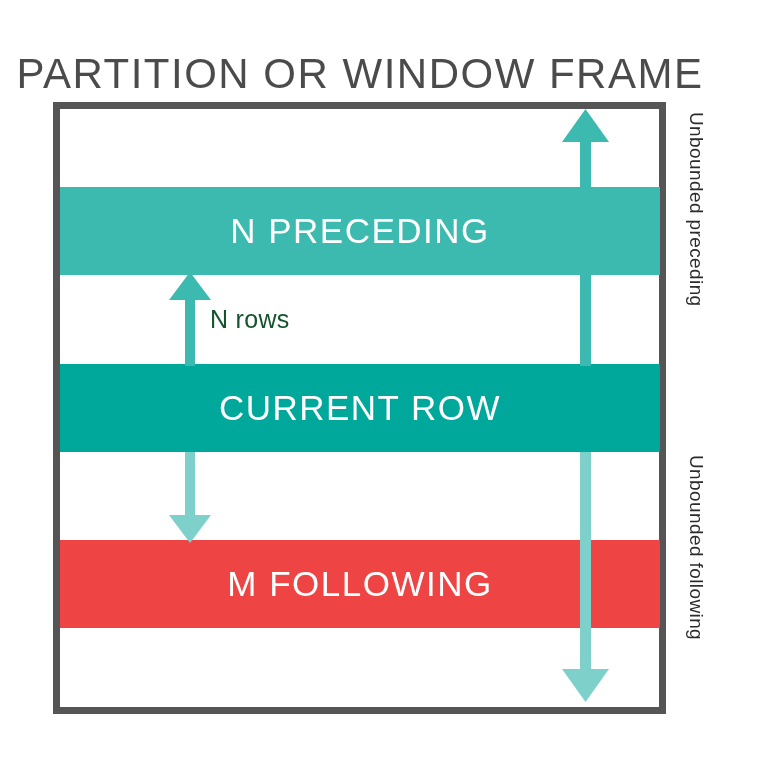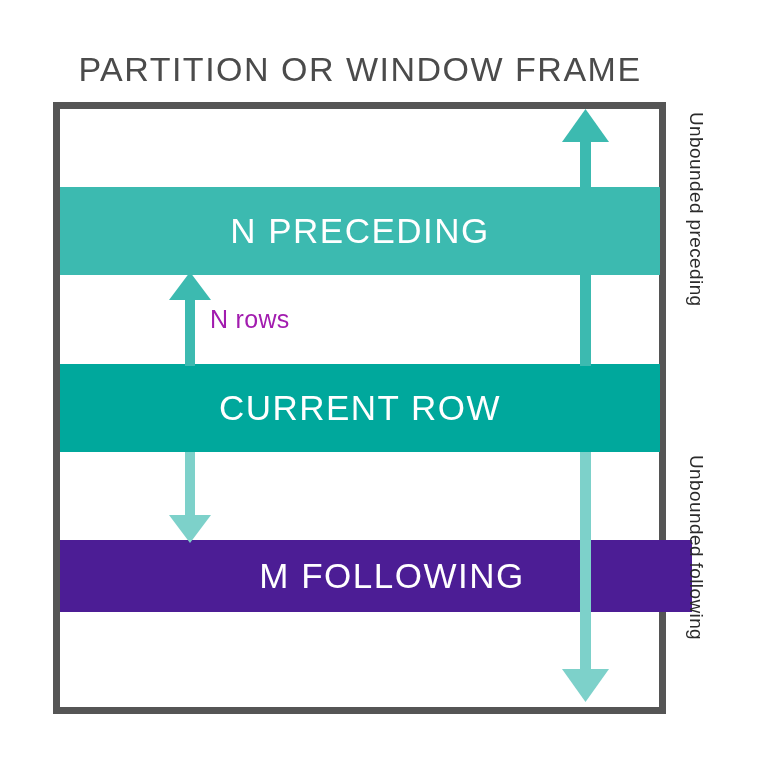--- a/index.html
+++ b/index.html
@@ -20,21 +20,21 @@
     background: #ffffff;
   }
 
   
   .title {
     position: absolute;
     left: 0;
     top: 50px;
     width: 720px;
     text-align: center;
-    font-size: 34px;
+    font-size: 42px;
     letter-spacing: 1.5px;
     color: #4b4b4b;
     font-weight: 400;
     white-space: nowrap;
   }
 
   
   .frame-box {
     position: absolute;
     left: 53px;
@@ -65,40 +65,39 @@
     height: 88px;
     background: #3cbab0;
   }
   .band-current {
     top: 364px;
     height: 88px;
     background: #00a89c;
   }
   .band-following {
     top: 540px;
-    height: 72px;
-    background: #4c1d95;
-    padding-left: 32px;
+    height: 88px;
+    background: #ef4444;
   }
 
   
   .arrow-layer {
     position: absolute;
     left: 0;
     top: 0;
     width: 768px;
     height: 768px;
     pointer-events: none;
   }
 
   
   .row-label {
     position: absolute;
     font-size: 25px;
-    color: #a21caf;
+    color: #14532d;
     letter-spacing: 0.3px;
     white-space: nowrap;
   }
   .label-n-rows { left: 210px; top: 305px; }
   .label-m-rows { left: 210px; top: 480px; }
 
   
   .side-label {
     position: absolute;
     font-size: 19px;

